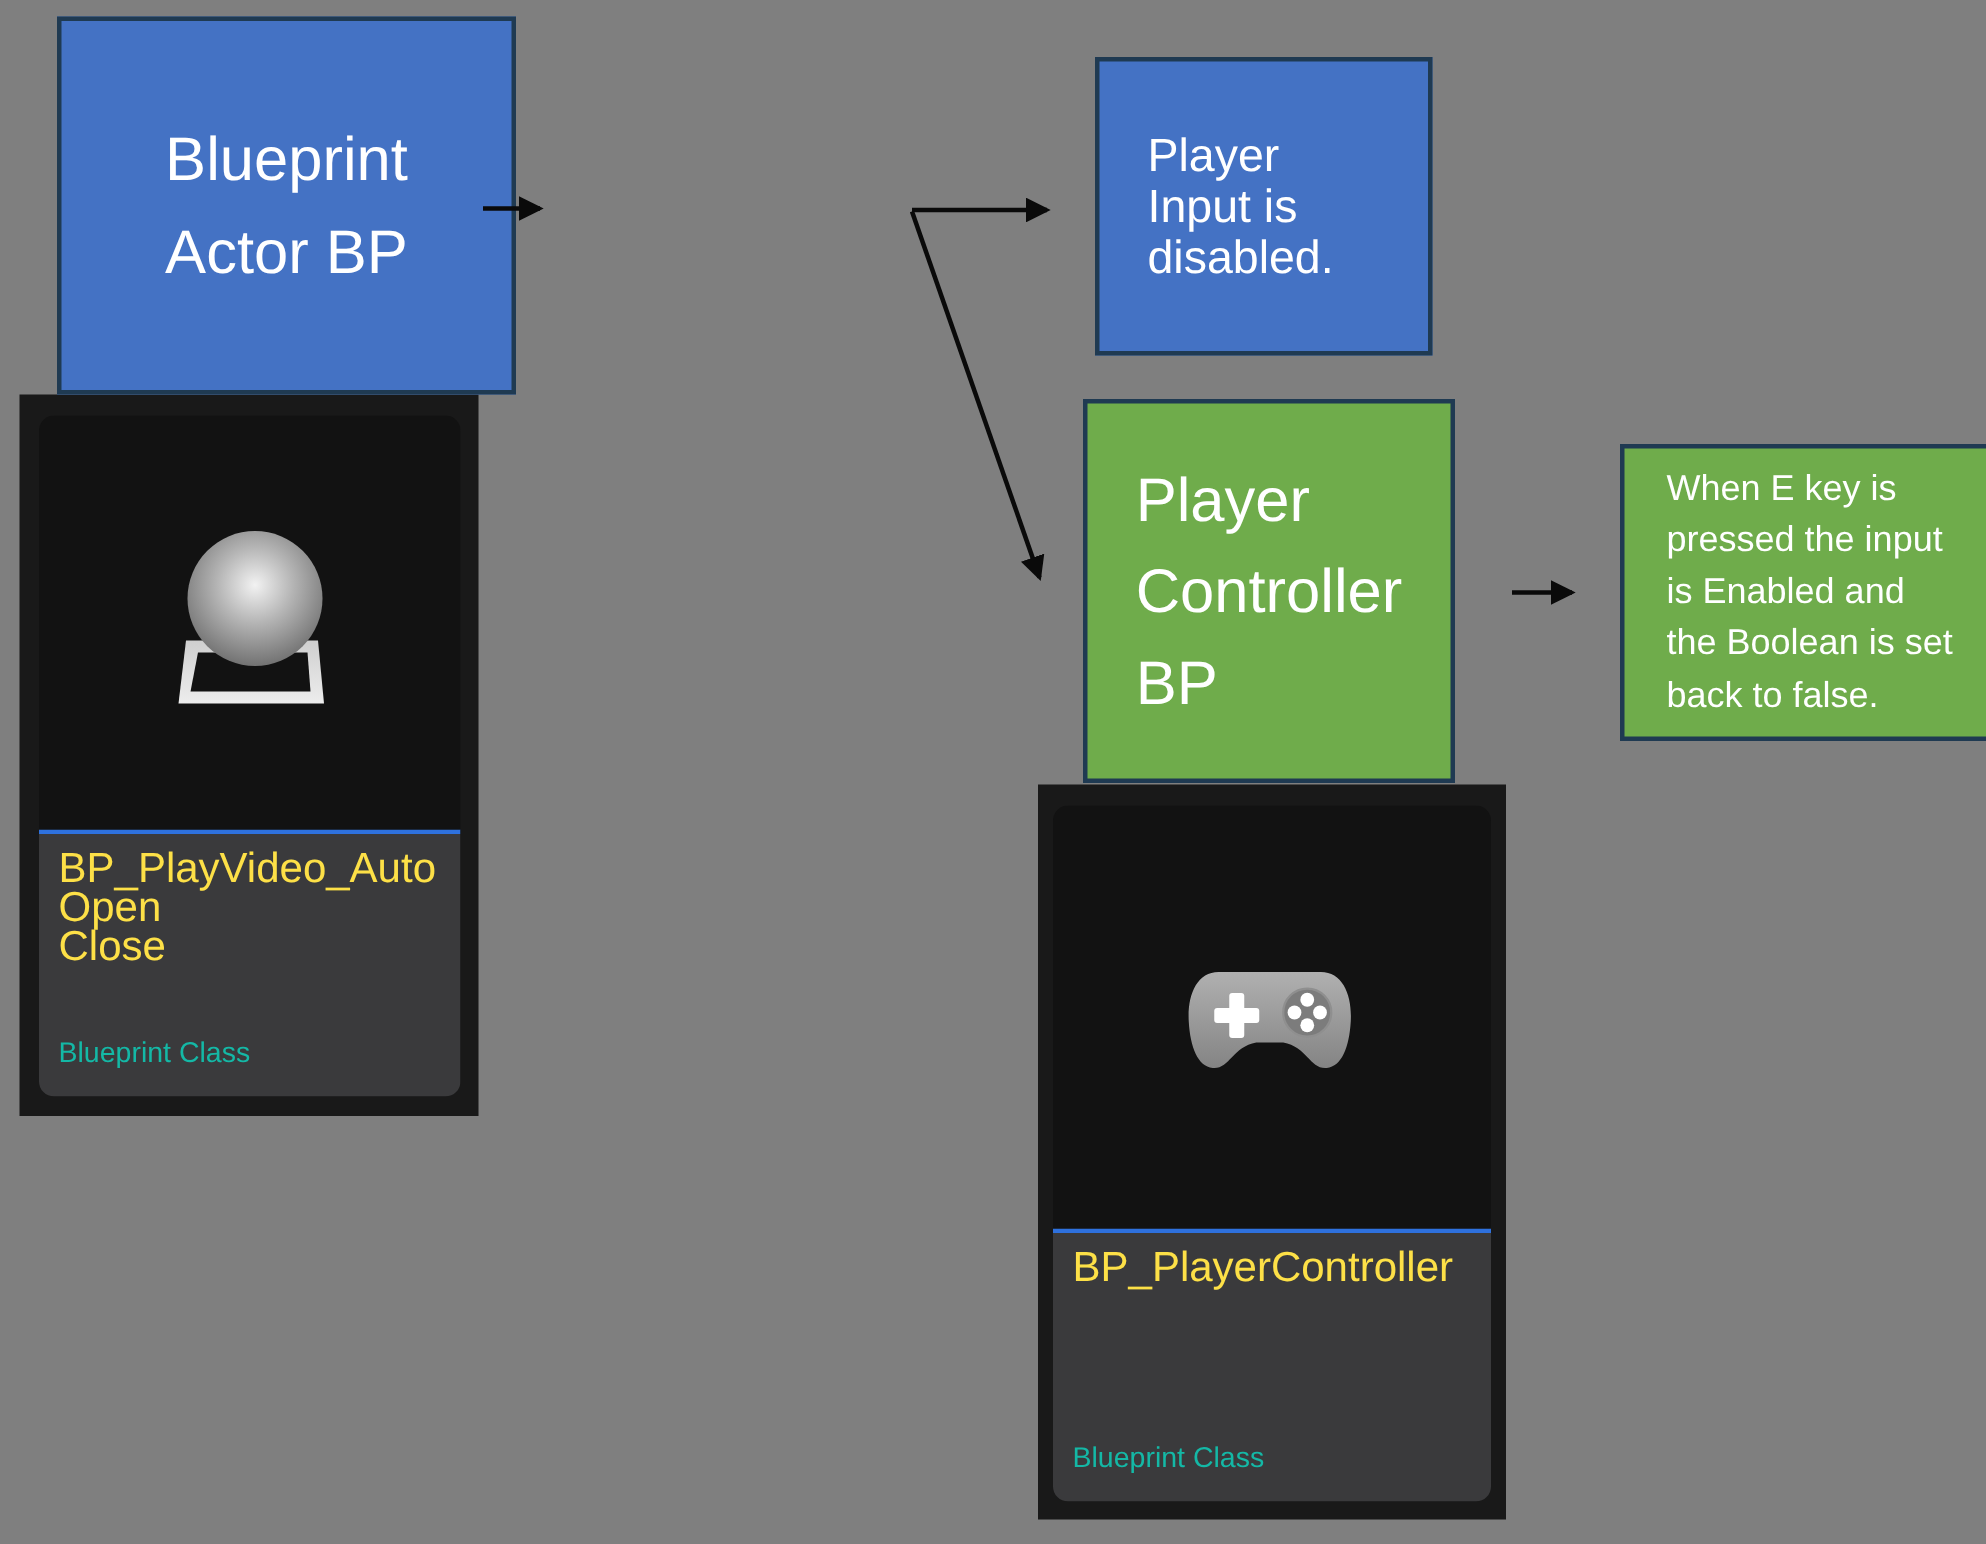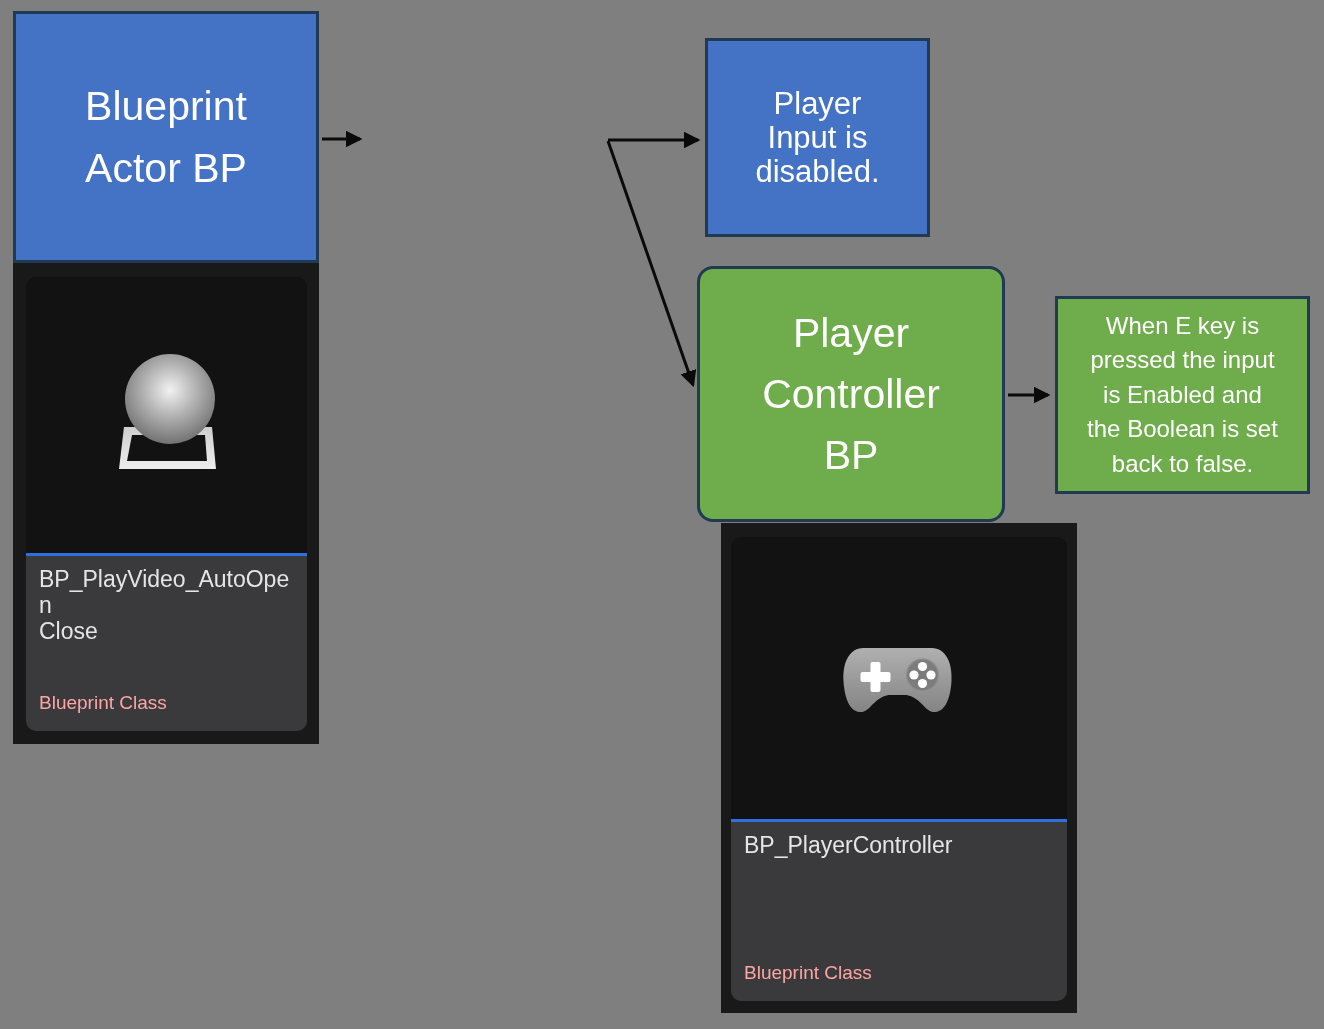--- a/index.html
+++ b/index.html
@@ -20,56 +20,57 @@
     width: 1324px; height: 1029px;
     pointer-events: none;
     z-index: 5;
   }
 
   .box {
     position: absolute;
     display: flex;
     align-items: center;
     justify-content: center;
-    text-align: center;
+    text-align: left;
     color: #FFFFFF;
     border: 3px solid #1F3A52;
     z-index: 2;
+    margin-left: 25px;
   }
   .box.blue  { background: #4472C4; }
   .box.green { background: #6FAC4B; }
 
   #box-blueprint-actor {
     left: 13px; top: 11px; width: 306px; height: 252px;
     font-size: 41px; line-height: 62px;
   }
   #box-casts {
     left: 365px; top: 39px; width: 242px; height: 199px;
     font-size: 25px; line-height: 35px; padding: 0 16px;
   }
   #box-player-input {
     left: 705px; top: 38px; width: 225px; height: 199px;
     font-size: 31px; line-height: 34px; padding: 0 32px;
   }
   #box-player-controller {
-    left: 697px; top: 266px; width: 308px; height: 256px;
-    font-size: 41px; line-height: 61px; border-radius: 16px;
+    left: 697px; top: 266px; width: 248px; height: 256px;
+    font-size: 41px; line-height: 61px;
   }
   #box-when-e {
     left: 1055px; top: 296px; width: 255px; height: 198px;
     font-size: 24px; line-height: 34.5px; padding: 0 28px;
   }
 
   .multiline { white-space: pre-line; }
   .box b { font-weight: 700; }
 
   
   .asset-card { position: absolute; background: #191919; z-index: 1; }
   #card-1 { left: 13px;  top: 263px; width: 306px; height: 481px; }
-  #card-2 { left: 721px; top: 523px; width: 356px; height: 490px; }
+  #card-2 { left: 692px; top: 523px; width: 312px; height: 490px; }
 
   .card-inner {
     position: absolute;
     display: flex;
     flex-direction: column;
     border-radius: 10px;
     overflow: hidden;
   }
   #card-1 .card-inner { left: 13px; top: 14px; right: 12px; bottom: 13px; }
   #card-2 .card-inner { left: 10px; top: 14px; right: 10px; bottom: 12px; }
@@ -85,29 +86,29 @@
 
   .card-divider { flex: none; height: 3px; background: #2E71DE; }
 
   .card-label {
     flex: 1;
     position: relative;
     background: #3A3A3C;
     padding: 10px 13px;
   }
   .card-title {
-    color: #e5e5e5;
-    font-size: 23px;
+    color: #fde047;
+    font-size: 28px;
     line-height: 26px;
     overflow-wrap: anywhere;
   }
   .card-type {
     position: absolute;
     left: 13px; bottom: 17px;
-    color: #fca5a5;
+    color: #14b8a6;
     font-size: 19px;
   }
 </style>
 </head>
 <body>
 
 <div class="canvas">
 
   <svg id="connections-layer" viewBox="0 0 1324 1029" xmlns="http://www.w3.org/2000/svg">
     <defs>

